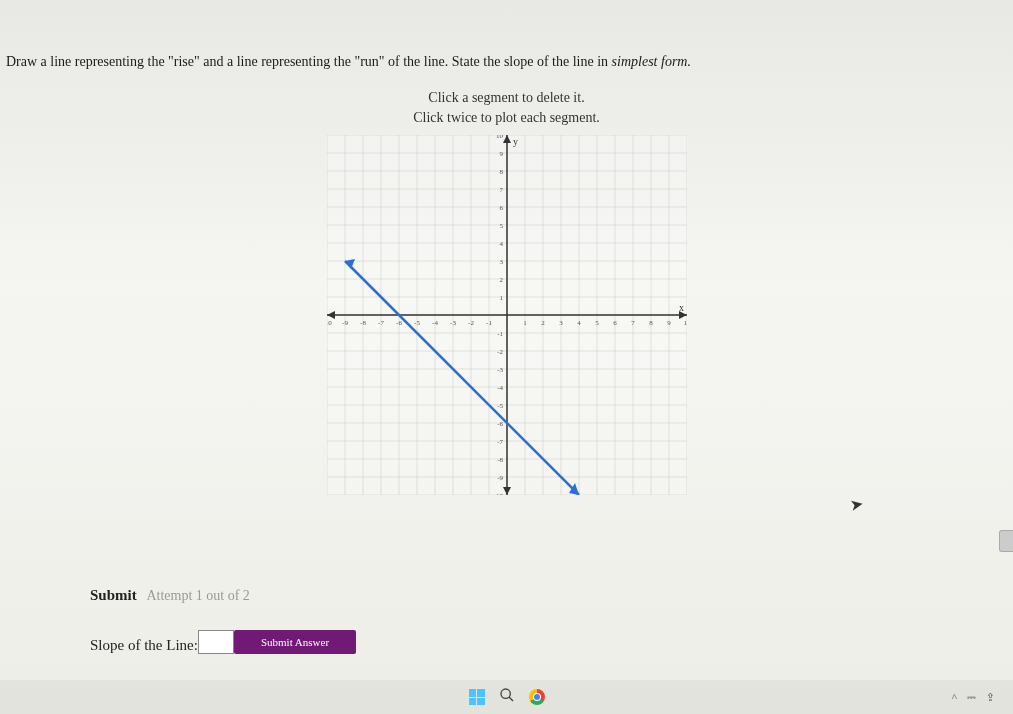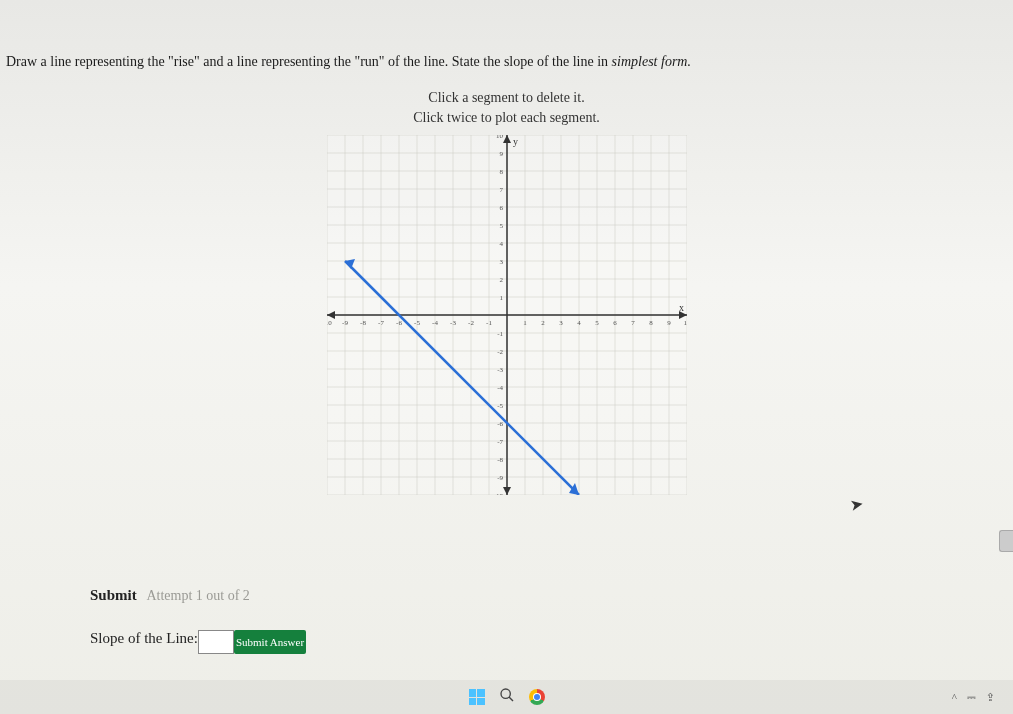--- a/index.html
+++ b/index.html
@@ -43,37 +43,37 @@
   .answer-row .attempt {
     color: #9a9a95;
     font-size: 14px;
     margin-left: 6px;
   }
   .slope-row {
     position: absolute;
     left: 90px;
     bottom: 60px;
     display: flex;
-    align-items: flex-start;
+    align-items: flex-end;
     font-size: 15px;
   }
   .slope-input {
     width: 36px;
     height: 24px;
     border: 1px solid #888;
     background: #fff;
     text-align: center;
     font-family: inherit;
     font-size: 13px;
   }
   .submit-btn {
-    background: #15803d;
+    background: #701a75;
     color: #fff;
     border: none;
-    padding: 6px 2px;
+    padding: 6px 27px;
     font-size: 11px;
     font-family: inherit;
     cursor: pointer;
     border-radius: 2px;
   }
   .taskbar {
     position: absolute;
     bottom: 0;
     left: 0;
     right: 0;

